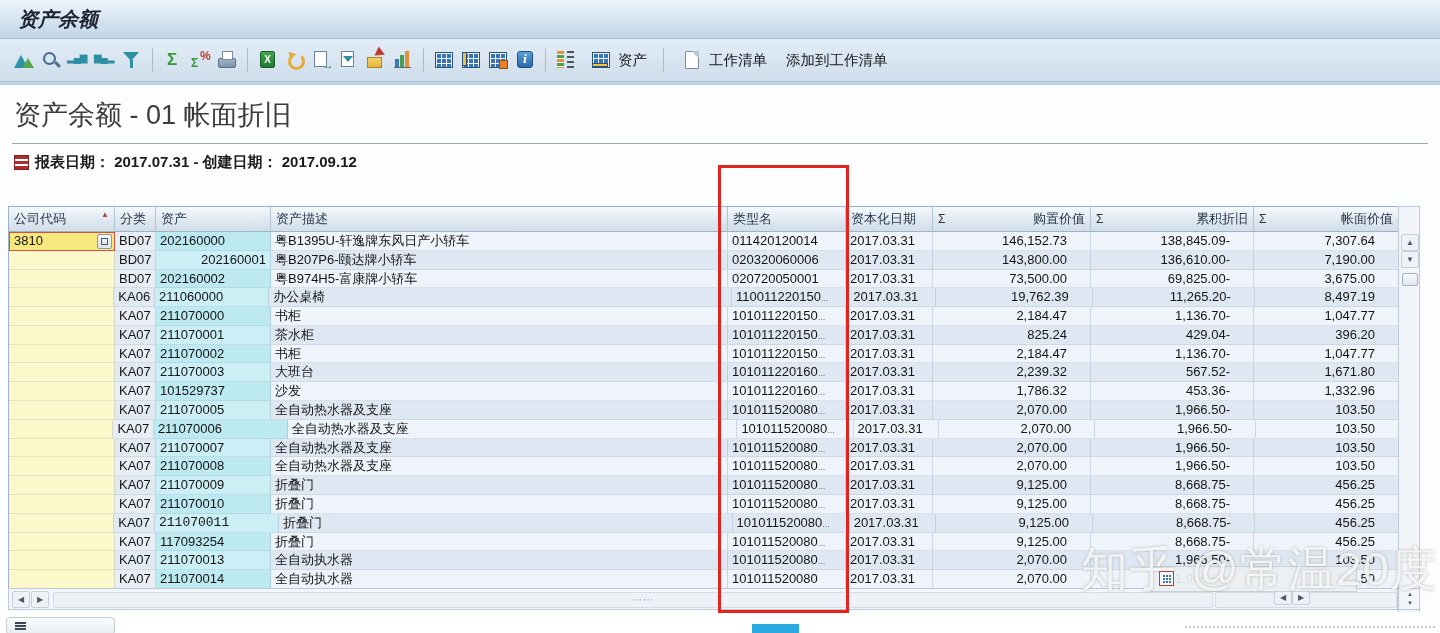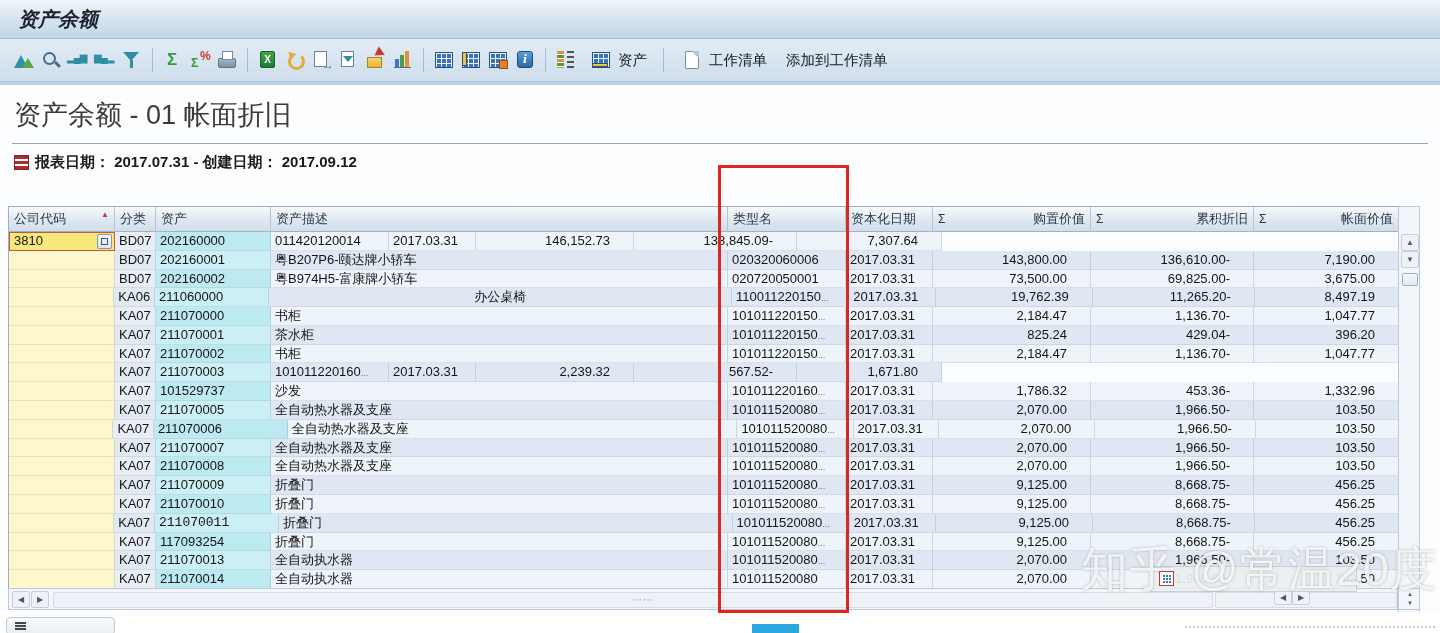--- a/index.html
+++ b/index.html
@@ -277,30 +277,31 @@
           </div>
         </div>
       <div>
           <div class="grow odd">
             <div class="cell c-company active" style="width: 106px;">
               <span class="val">3810</span>
               <span class="mc"></span>
             </div>
             <div class="cell c-cls" style="width: 41px;">BD07</div>
             <div class="cell c-asset" style="width: 115px;">202160000</div>
+            <div class="cell c-desc" style="width: 457px;">粤B1395U-轩逸牌东风日产小轿车</div>
             <div class="cell c-type" style="width: 118px;">011420120014</div>
             <div class="cell c-capdate" style="width: 87px;">2017.03.31</div>
             <div class="cell c-acq num" style="width: 158px;">146,152.73</div>
             <div class="cell c-dep num" style="width: 163px;">138,845.09-</div>
             <div class="cell c-book num" style="width: 145px;">7,307.64</div>
           </div>
           <div class="grow even">
             <div class="cell c-company" style="width: 106px;"></div>
             <div class="cell c-cls" style="width: 41px;">BD07</div>
-            <div class="cell c-asset" style="width: 115px;">202160001</div>
+            <div class="cell c-asset" style="width: 115px; text-align: right;">202160001</div>
             <div class="cell c-desc" style="width: 457px;">粤B207P6-颐达牌小轿车</div>
             <div class="cell c-type" style="width: 118px;">020320060006</div>
             <div class="cell c-capdate" style="width: 87px;">2017.03.31</div>
             <div class="cell c-acq num" style="width: 158px;">143,800.00</div>
             <div class="cell c-dep num" style="width: 163px;">136,610.00-</div>
             <div class="cell c-book num" style="width: 145px;">7,190.00</div>
           </div>
           <div class="grow odd">
             <div class="cell c-company" style="width: 106px;"></div>
             <div class="cell c-cls" style="width: 41px;">BD07</div>
@@ -309,21 +310,21 @@
             <div class="cell c-type" style="width: 118px;">020720050001</div>
             <div class="cell c-capdate" style="width: 87px;">2017.03.31</div>
             <div class="cell c-acq num" style="width: 158px; text-align: right;">73,500.00</div>
             <div class="cell c-dep num" style="width: 163px;">69,825.00-</div>
             <div class="cell c-book num" style="width: 145px;">3,675.00</div>
           </div>
           <div class="grow even">
             <div class="cell c-company" style="width: 106px;"></div>
             <div class="cell c-cls" style="width: 41px;">KA06</div>
             <div class="cell c-asset" style="width: 115px;">211060000</div>
-            <div class="cell c-desc" style="width: 466px; text-align: center;">办公桌椅</div>
+            <div class="cell c-desc" style="width: 466px;">办公桌椅</div>
             <div class="cell c-type truncated" style="width: 118px;">110011220150</div>
             <div class="cell c-capdate" style="width: 87px;">2017.03.31</div>
             <div class="cell c-acq num" style="width: 158px;">19,762.39</div>
             <div class="cell c-dep num" style="width: 163px;">11,265.20-</div>
             <div class="cell c-book num" style="width: 145px;">8,497.19</div>
           </div>
           <div class="grow odd">
             <div class="cell c-company" style="width: 106px;"></div>
             <div class="cell c-cls" style="width: 41px;">KA07</div>
             <div class="cell c-asset" style="width: 115px;">211070000</div>
@@ -353,20 +354,21 @@
             <div class="cell c-type truncated" style="width: 118px;">101011220150</div>
             <div class="cell c-capdate" style="width: 87px;">2017.03.31</div>
             <div class="cell c-acq num" style="width: 158px;">2,184.47</div>
             <div class="cell c-dep num" style="width: 163px;">1,136.70-</div>
             <div class="cell c-book num" style="width: 145px;">1,047.77</div>
           </div>
           <div class="grow even">
             <div class="cell c-company" style="width: 106px;"></div>
             <div class="cell c-cls" style="width: 41px;">KA07</div>
             <div class="cell c-asset" style="width: 115px;">211070003</div>
+            <div class="cell c-desc" style="width: 457px;">大班台</div>
             <div class="cell c-type truncated" style="width: 118px;">101011220160</div>
             <div class="cell c-capdate" style="width: 87px;">2017.03.31</div>
             <div class="cell c-acq num" style="width: 158px;">2,239.32</div>
             <div class="cell c-dep num" style="width: 163px;">567.52-</div>
             <div class="cell c-book num" style="width: 145px;">1,671.80</div>
           </div>
           <div class="grow odd">
             <div class="cell c-company" style="width: 106px;"></div>
             <div class="cell c-cls" style="width: 41px;">KA07</div>
             <div class="cell c-asset" style="width: 115px;">101529737</div>

